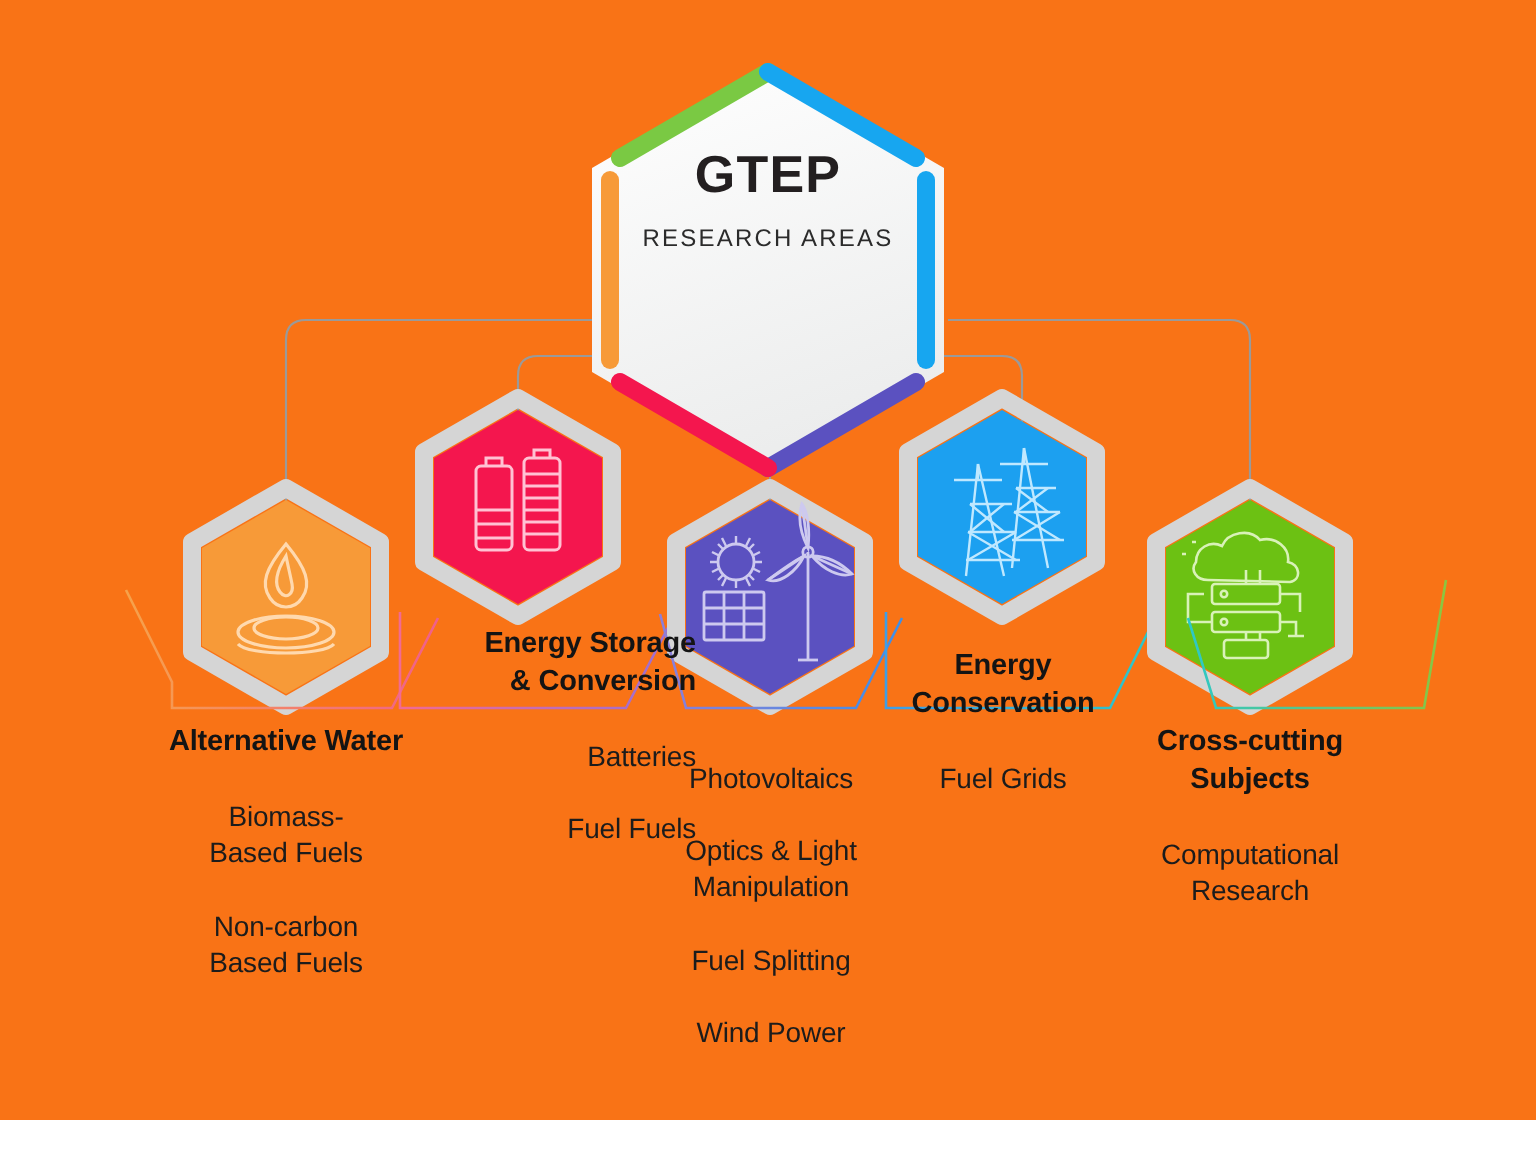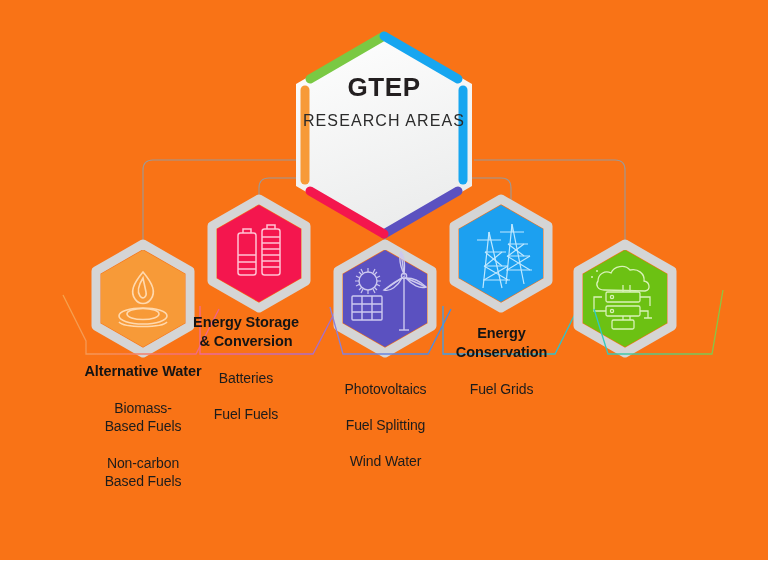--- a/index.html
+++ b/index.html
@@ -53,21 +53,21 @@
     top: 72px;
     pointer-events: none;
   }
   .center-main {
     font-size: 26px;
     font-weight: bold;
     color: #231f20;
     letter-spacing: 0.6px;
   }
   .center-sub {
-    font-size: 16px;
+    font-size: 12px;
     color: #2b2b2b;
     letter-spacing: 1.1px;
     margin-top: 9px;
   }
 </style>
 </head>
 <body>
 
 <div id="stage">
 
@@ -215,33 +215,36 @@
     <div class="center-main">GTEP</div>
     <div class="center-sub">RESEARCH AREAS</div>
   </div>
 
   <div class="hex-label-group" style="left:63px; top:362px; width:160px;">
     <div class="cat-title">Alternative Water</div>
     <div class="cat-item">Biomass-<br>Based Fuels</div>
     <div class="cat-item">Non-carbon<br>Based Fuels</div>
   </div>
 
-  <div class="hex-label-group" style="left:166px; top:313px; width:160px;">
+  <div class="hex-label-group" style="left:188px; top:313px; width:160px;text-align:right;">
     <div class="cat-title">Energy Storage<br>&amp; Conversion</div>
     <div class="cat-item">Batteries</div>
     <div class="cat-item">Fuel Fuels</div>
   </div>
 
   <div class="hex-label-group" style="left:303px; top:362px; width:165px;">
     <div class="cat-item">Photovoltaics</div>
+    <div class="cat-item">Optics &amp; Light<br>Manipulation</div>
     <div class="cat-item">Fuel Splitting</div>
-    <div class="cat-item">Wind Water</div>
+    <div class="cat-item">Wind Power</div>
   </div>
 
   <div class="hex-label-group" style="left:424px; top:324px; width:155px;">
     <div class="cat-title">Energy<br>Conservation</div>
     <div class="cat-item">Fuel Grids</div>
   </div>
 
   <div class="hex-label-group" style="left:545px; top:362px; width:160px;">
+    <div class="cat-title">Cross-cutting<br>Subjects</div>
+    <div class="cat-item">Computational<br>Research</div>
   </div>
 
 </div>
 
 </body></html>

